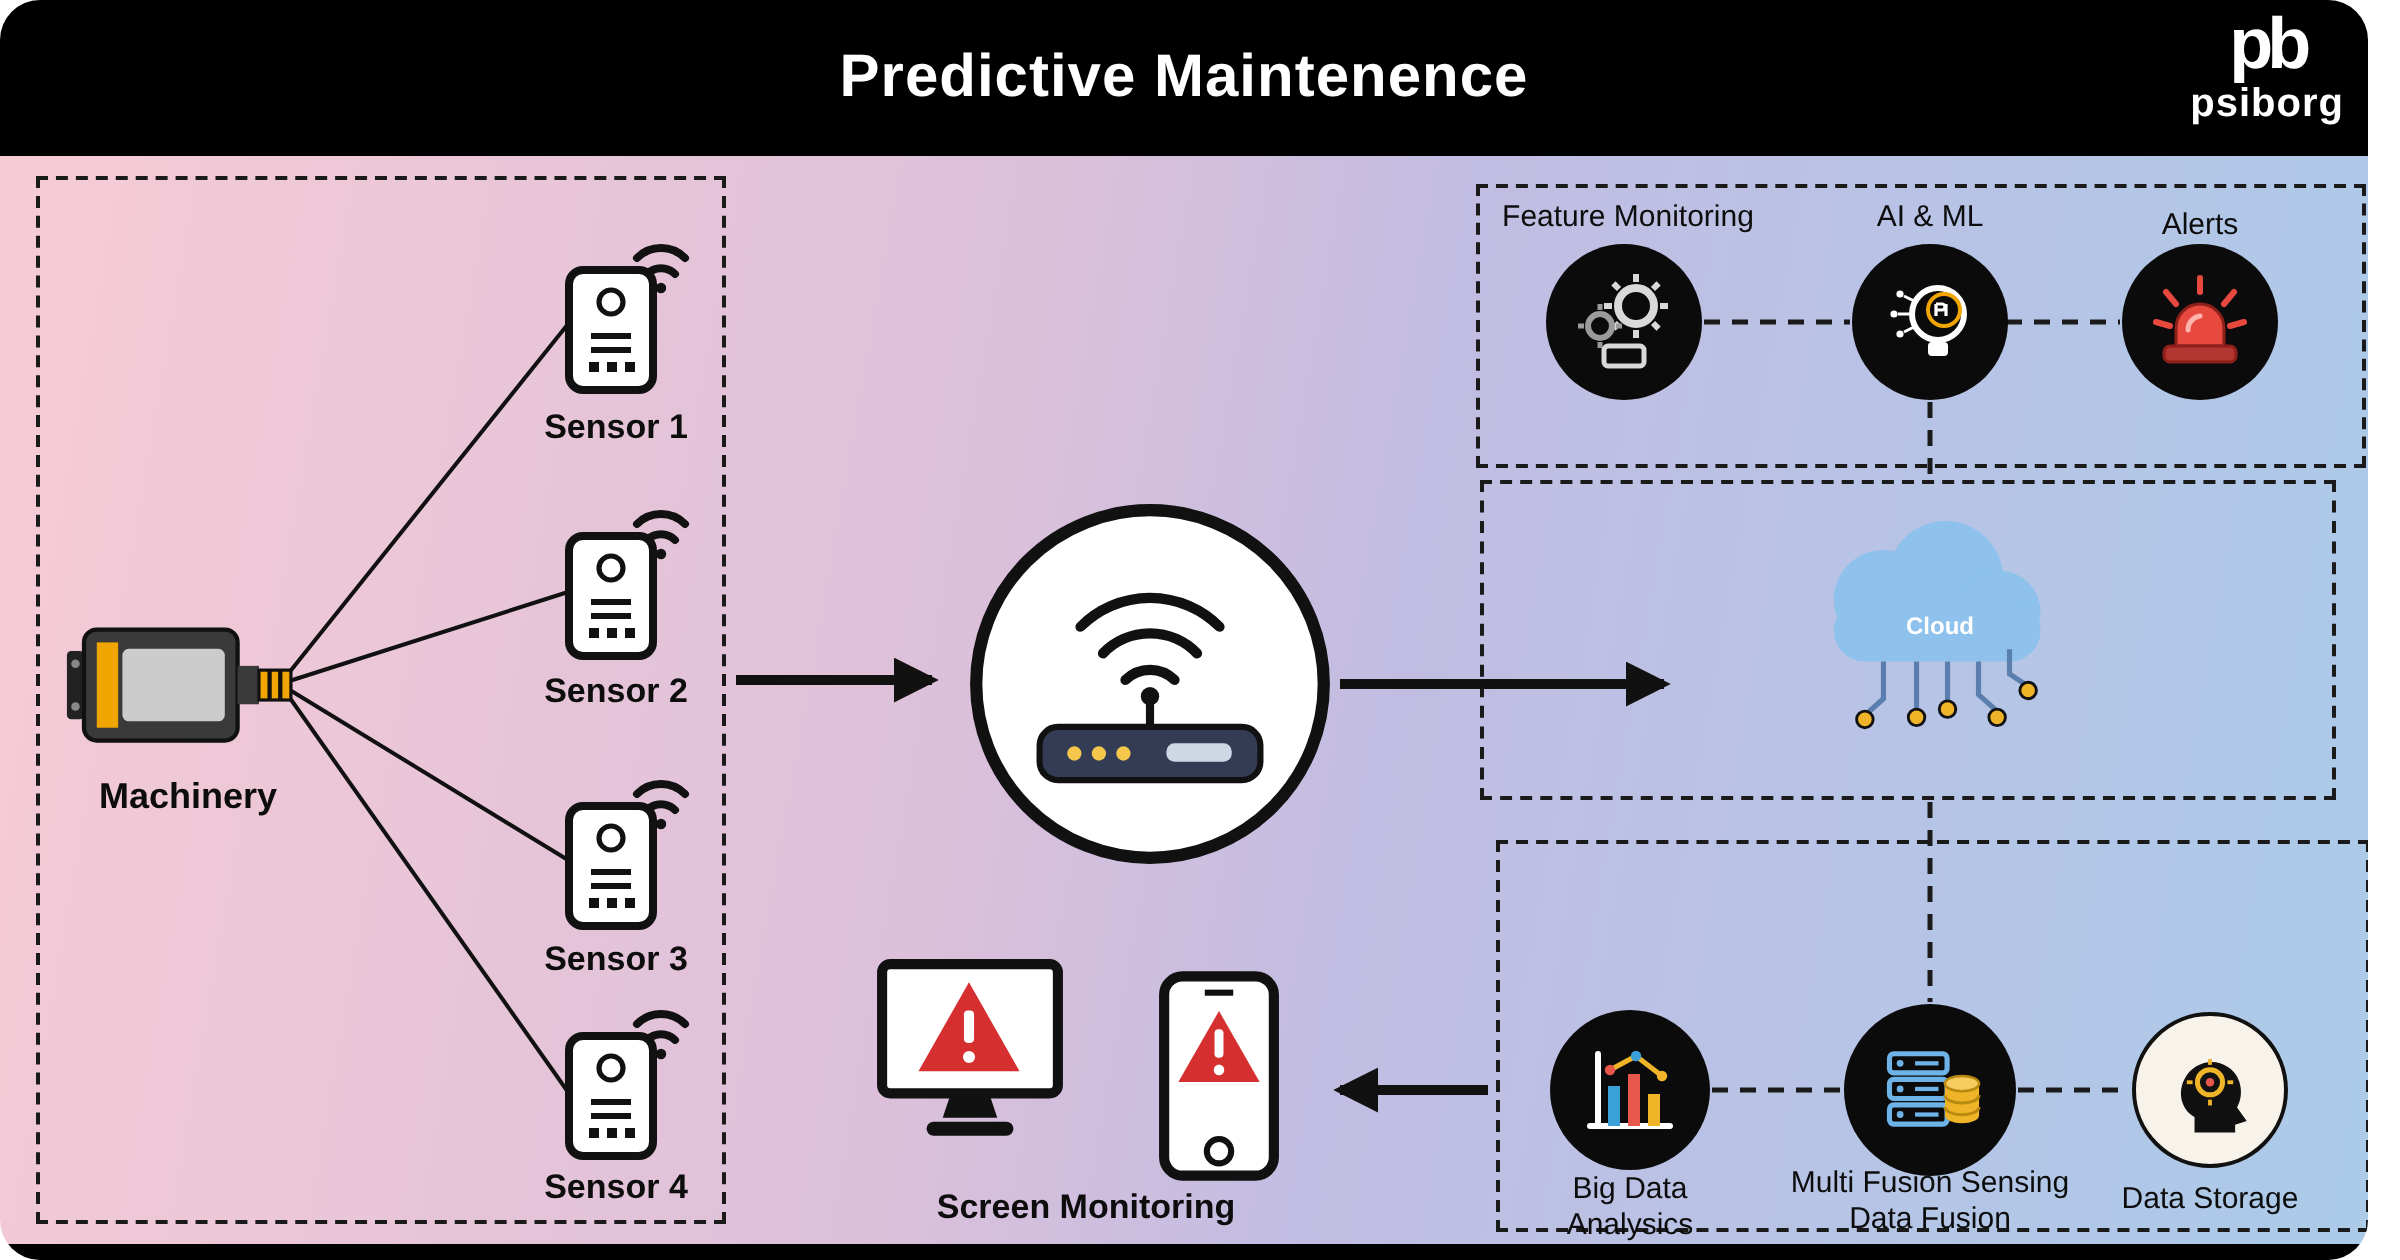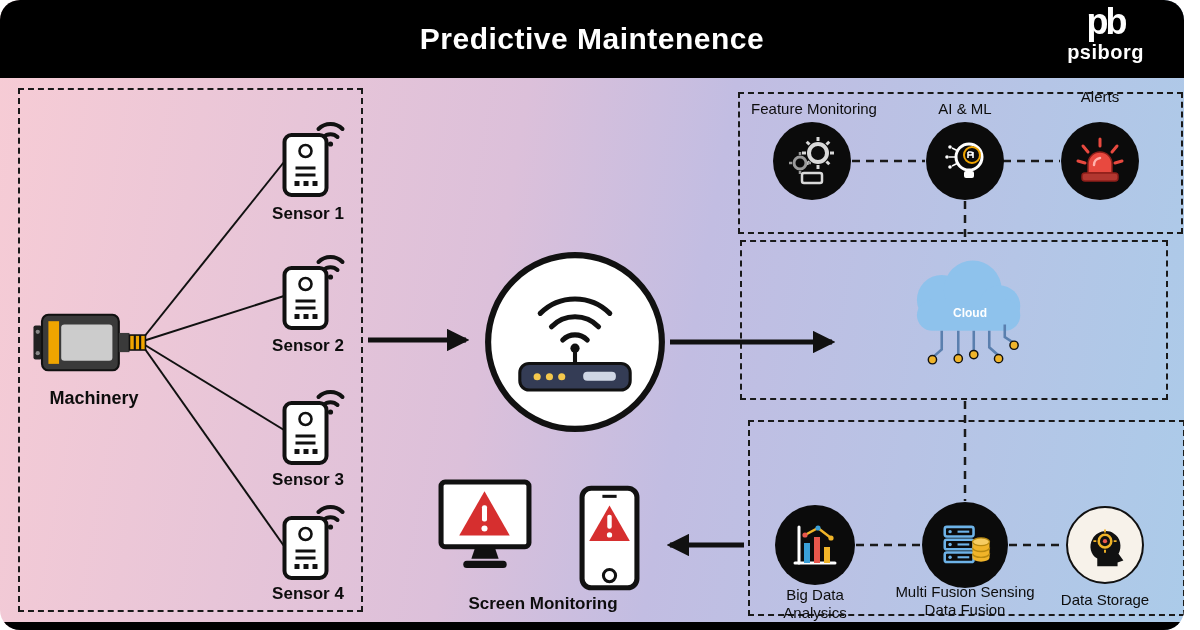--- a/index.html
+++ b/index.html
@@ -6,21 +6,21 @@
   html,body { width:1200px; height:630px; }
   .page {
     position:relative; width:1184px; height:630px; overflow:hidden;
     font-family:Liberation Sans, sans-serif;
     background:linear-gradient(100deg,#f7ccd5 0%,#dcc0da 42%,#c2bde2 58%,#abcbe9 100%);
     border-radius:20px;
   }
   .header { position:absolute; top:0; left:0; right:0; height:78px; background:#000; z-index:5; }
   .title { position:absolute; top:22px; left:0; width:100%; text-align:center;
            color:#fff; font-size:30px; font-weight:bold; letter-spacing:.5px; }
-  .logo { position:absolute; right:40px; top:4px; color:#fff; text-align:center; line-height:1; }
+  .logo { position:absolute; right:12px; top:4px; color:#fff; text-align:center; line-height:1; }
   .logo-mark { font-size:36px; font-weight:bold; letter-spacing:-3px; }
   .logo-text { font-size:20px; font-weight:bold; letter-spacing:.5px; margin-top:2px; }
   .bottom-bar { position:absolute; left:0; right:0; bottom:0; height:8px; background:#000; z-index:5; }
   .overlay { position:absolute; top:0; left:0; width:1200px; height:630px; z-index:1; }
   .dashed-box { position:absolute; border:2px dashed #1a1a1a; z-index:0; }
   .icon { position:absolute; z-index:2; }
   .lbl { position:absolute; z-index:3; color:#0d0d0d; text-align:center; line-height:1.22; }
   .lbl-big { font-size:18px; font-weight:bold; }
   .lbl-med { font-size:17px; font-weight:bold; }
   .lbl-sm  { font-size:15px; font-weight:500; }
@@ -165,21 +165,21 @@
     <circle cx="53" cy="124" r="3.5" fill="#f5c84c"></circle>
     <circle cx="65" cy="124" r="3.5" fill="#f5c84c"></circle>
     <circle cx="77" cy="124" r="3.5" fill="#f5c84c"></circle>
     <rect x="98" y="119" width="32" height="9" rx="4" fill="#cfd6e4"></rect>
   </svg>
 
   <div class="dashed-box" style="left:738px; top:92px; width:445px; height:142px;"></div>
 
   <div class="lbl lbl-sm" style="left:740px; top:100px; width:148px;">Feature Monitoring</div>
   <div class="lbl lbl-sm" style="left:905px; top:100px; width:120px;">AI &amp; ML</div>
-  <div class="lbl lbl-sm" style="left:1045px; top:88px; width:110px;">Alerts</div>
+  <div class="lbl lbl-sm" style="left:1045px; top:104px; width:110px;">Alerts</div>
 
   <div class="circle-icon" style="left:773px; top:122px; width:78px; height:78px;">
     <svg width="60" height="60" viewBox="0 0 60 60">
       <g transform="translate(36,22)" stroke="#d9d9d9" fill="none">
         <circle r="9" stroke-width="4"></circle>
         <g stroke-width="3">
           <line y1="-12" y2="-16"></line>
             <line y1="12" y2="16"></line>
           <line x1="-12" x2="-16"></line>
             <line x1="12" x2="16"></line>

